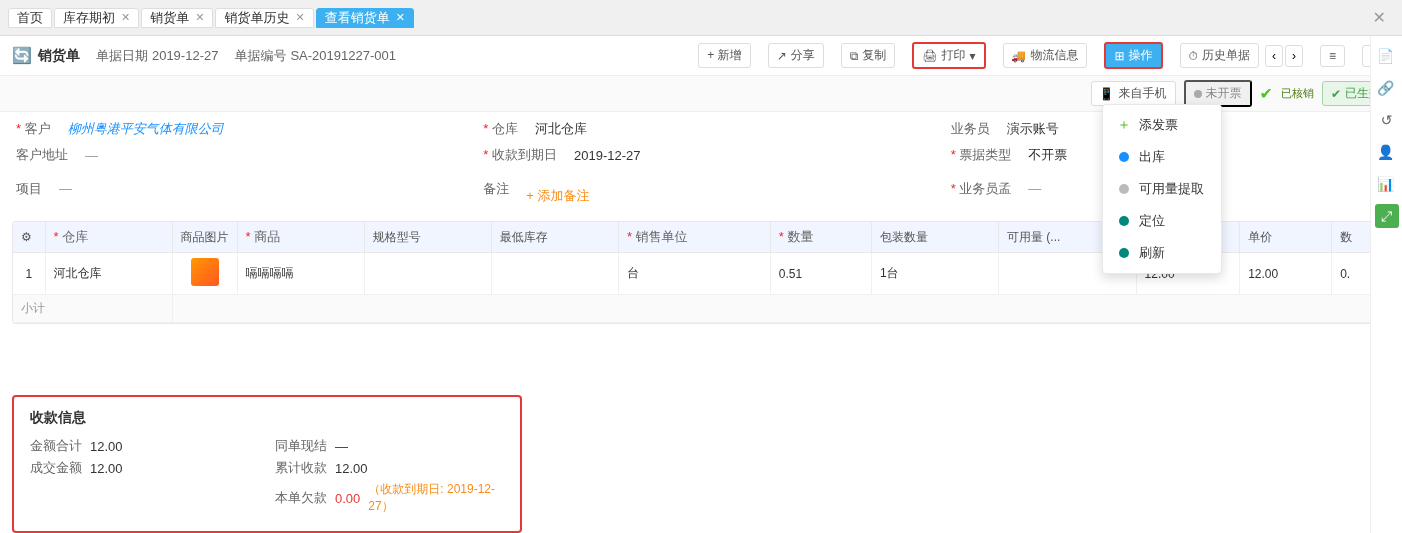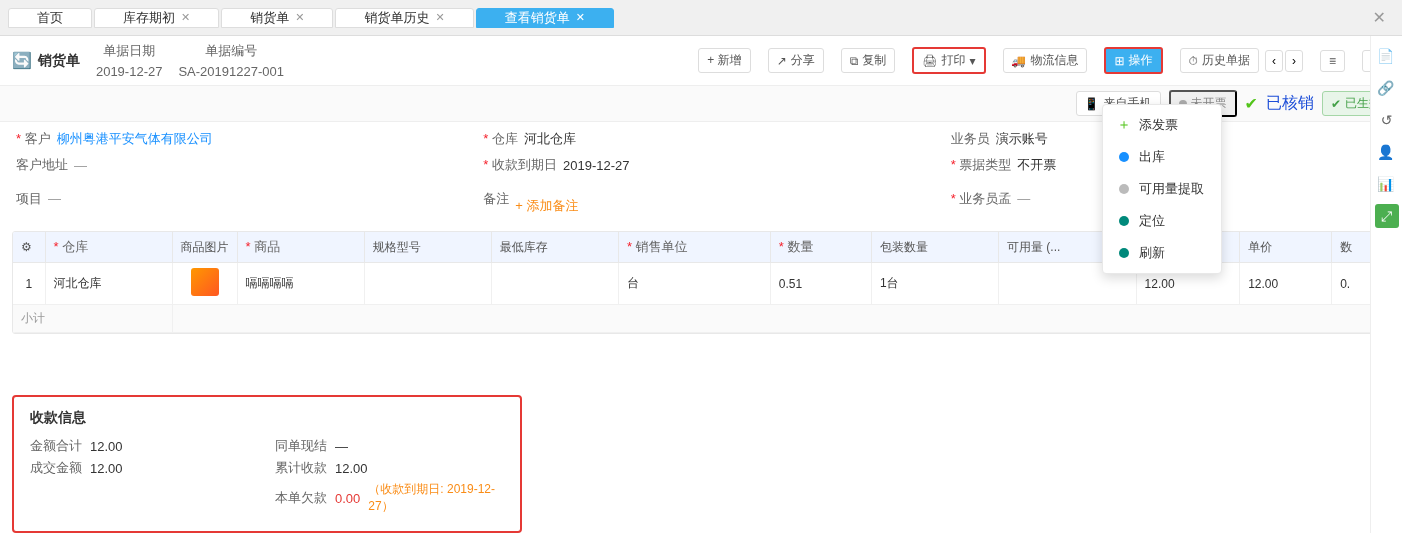--- a/index.html
+++ b/index.html
@@ -4,42 +4,42 @@
   <style>
     * { box-sizing: border-box; margin: 0; padding: 0; }
     body { font-family: "Microsoft YaHei", "PingFang SC", sans-serif; font-size: 13px; background: #f5f5f5; color: #333; overflow: hidden; }
 
     
     .tab-bar {
       display: flex; align-items: center; background: #f0f0f0; border-bottom: 1px solid #ddd;
       height: 36px; padding: 0 8px; gap: 2px;
     }
     .tab {
-      display: flex; align-items: center; padding: 0 28px; height: 20px; background: #fff;
+      display: flex; align-items: center; padding: 0 8px; height: 20px; background: #fff;
       border: 1px solid #ddd; border-radius: 3px 3px 0 0; cursor: pointer; gap: 6px;
       font-size: 13px; white-space: nowrap;
     }
     .tab.active { background: #3cb0f0; color: #fff; border-color: #3cb0f0; }
     .tab-close { font-size: 11px; color: #999; cursor: pointer; }
     .tab.active .tab-close { color: #fff; }
     .tab-spacer { flex: 1; }
     .window-close { font-size: 16px; color: #999; cursor: pointer; padding: 0 8px; }
 
     
     .main-content { background: #fff; height: calc(533px - 36px); overflow: hidden; position: relative; }
 
     
     .doc-header {
       display: flex; align-items: center; padding: 6px 12px; border-bottom: 1px solid #eee;
       background: #fff; gap: 16px;
     }
     .doc-title { display: flex; align-items: center; gap: 6px; font-size: 14px; font-weight: bold; color: #333; }
     .doc-title-icon { color: #3cb0f0; font-size: 16px; }
     .doc-meta { display: flex; align-items: center; gap: 16px; font-size: 13px; color: #666; }
-    .doc-meta-item { display: flex; align-items: center; gap: 4px; flex-direction: column; }
+    .doc-meta-item { display: flex; align-items: center; gap: 4px; }
     .toolbar-right { margin-left: auto; display: flex; align-items: center; gap: 6px; }
     .toolbar-btn {
       display: flex; align-items: center; gap: 4px; padding: 3px 8px; border: 1px solid #ddd;
       border-radius: 3px; background: #fff; cursor: pointer; font-size: 12px; color: #555;
       white-space: nowrap;
       margin-left: 11px;
     }
     .toolbar-btn.active, .toolbar-btn.highlighted { background: #3cb0f0; color: #fff; border-color: #3cb0f0; }
     .nav-arrows { display: flex; gap: 2px; }
     .nav-arrow { padding: 3px 6px; border: 1px solid #ddd; border-radius: 3px; cursor: pointer; font-size: 12px; background: #fff; }
@@ -56,26 +56,26 @@
     .status-badge {
       display: flex; align-items: center; gap: 4px; padding: 3px 8px; border-radius: 3px;
       font-size: 12px; cursor: pointer;
     }
     .status-badge.grey { background: #f0f0f0; color: #888; }
     .status-badge.green { background: #e8f5e9; color: #43a047; border: 1px solid #a5d6a7; }
 
     
     .form-area { padding: 8px 16px; background: #fff; }
     .form-row { display: flex; align-items: center; margin-bottom: 8px; gap: 32px; }
-    .form-field { display: flex; align-items: center; gap: 6px; flex: 1; }
+    .form-field { display: flex; align-items: center; gap: 17px; flex: 1; }
     .form-label { color: #666; white-space: nowrap; font-size: 13px; }
     .form-label.required::before { content: "* "; color: #f5222d; }
     .form-value { color: #333; font-size: 13px; }
     .form-value.placeholder { color: #999; }
-    .form-value.link { color: #1890ff; cursor: pointer; }
+    .form-value.link { color: #1890ff; cursor: pointer; font-style: italic; }
     .add-note { color: #fa8c16; cursor: pointer; font-size: 13px; display: flex; align-items: center; gap: 2px; margin-top: 15px; }
 
     
     .table-container { margin: 0 12px; border: 1px solid #e8e8e8; border-radius: 3px; overflow: hidden; }
     .data-table { width: 100%; border-collapse: collapse; font-size: 12px; }
     .data-table th {
       background: #f0f5ff; padding: 6px 8px; text-align: left; border-bottom: 1px solid #e8e8e8;
       border-right: 1px solid #e8e8e8; white-space: nowrap; color: #555; font-weight: 500;
     }
     .data-table td {
@@ -218,21 +218,21 @@
       <div style="margin-left: auto; display:flex; gap:8px; align-items:center;">
         <button class="action-btn">
           <span>📱</span>
           <span>来自手机</span>
         </button>
         <button class="status-badge grey">
           <span style="width:8px;height:8px;border-radius:50%;background:#aaa;display:inline-block;"></span>
           <span>未开票</span>
         </button>
         <span style="color:#52c41a;font-size:16px;">✔</span>
-        <span style="color:#1d4ed8;font-size:16px;">已核销</span>
+        <span style="color:#4d7c0f;font-size:11px;">已核销</span>
         <button class="status-badge green">
           <span style="color:#43a047;">✔</span>
           <span>已生效</span>
         </button>
       </div>
     </div>
 
     <div class="form-area">
       <div class="form-row">
         <div class="form-field">

